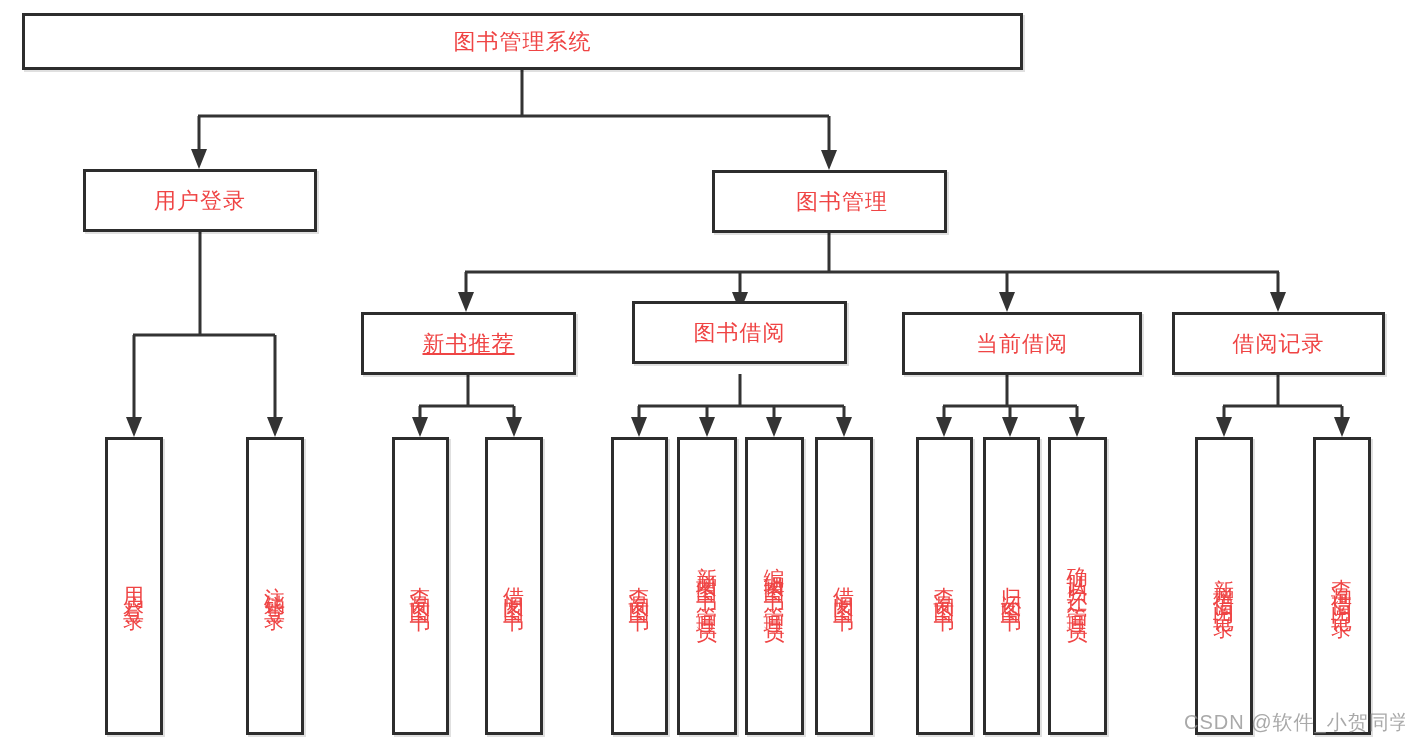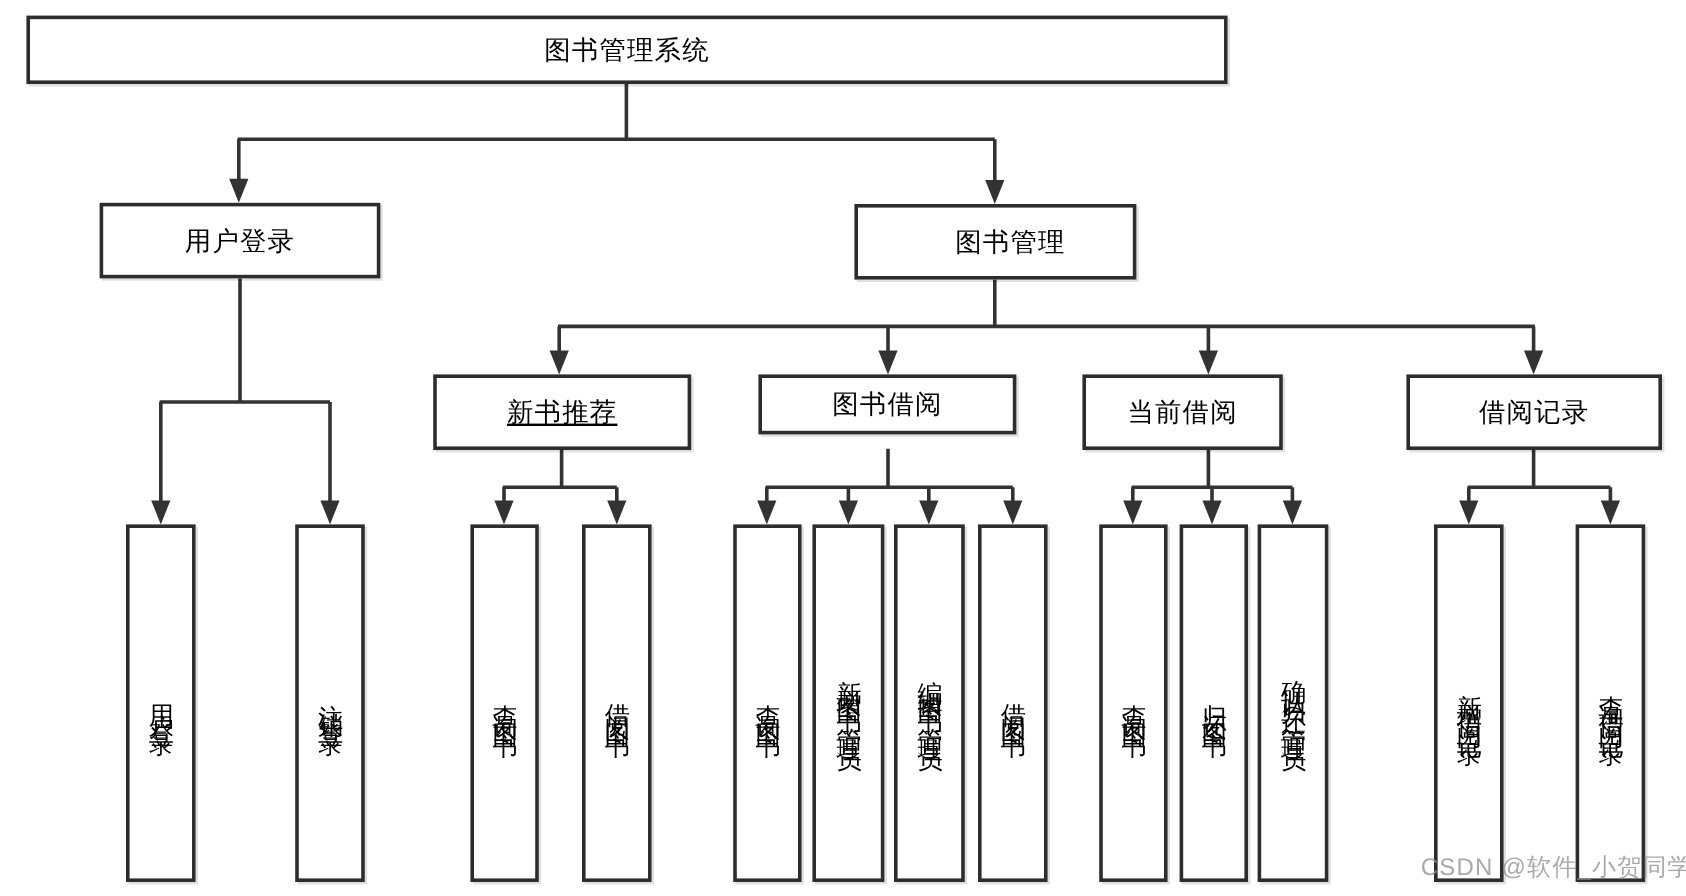--- a/index.html
+++ b/index.html
@@ -17,21 +17,21 @@
     width: 1405px; height: 747px;
   }
   .box {
     position: absolute;
     box-sizing: border-box;
     border: 3px solid #2d2d2d;
     background: #ffffff;
     display: flex;
     align-items: center;
     justify-content: center;
-    color: #000000;
+    color: #ef4444;
     font-size: 22px;
     letter-spacing: 1px;
     box-shadow: 2px 2px 0 rgba(0,0,0,0.12);
   }
   .box.v span {
     writing-mode: vertical-rl;
     text-orientation: mixed;
     font-size: 21px;
     letter-spacing: 8px;
     line-height: 1;
@@ -91,24 +91,24 @@
   <div class="box" style="left:83px; top:169px; width:234px; height:63px;">
     <span>用户登录</span>
   </div>
   <div class="box" style="left:712px; top:170px; width:235px; height:63px;padding-left:25px;">
     <span>图书管理</span>
   </div>
 
   <div class="box" style="left:361px; top:312px; width:215px; height:63px;text-decoration:underline;">
     <span>新书推荐</span>
   </div>
-  <div class="box" style="left:632px; top:312px; width:215px; height:50px;">
+  <div class="box" style="left:632px; top:301px; width:215px; height:63px;">
     <span>图书借阅</span>
   </div>
-  <div class="box" style="left:902px; top:312px; width:167px; height:63px;">
+  <div class="box" style="left:902px; top:312px; width:240px; height:63px;">
     <span>当前借阅</span>
   </div>
   <div class="box" style="left:1172px; top:312px; width:213px; height:63px;">
     <span>借阅记录</span>
   </div>
 
   <div class="box v" style="left:105px; top:437px; width:58px; height:298px;">
     <span>用户登录</span>
   </div>
   <div class="box v" style="left:246px; top:437px; width:58px; height:298px;">

